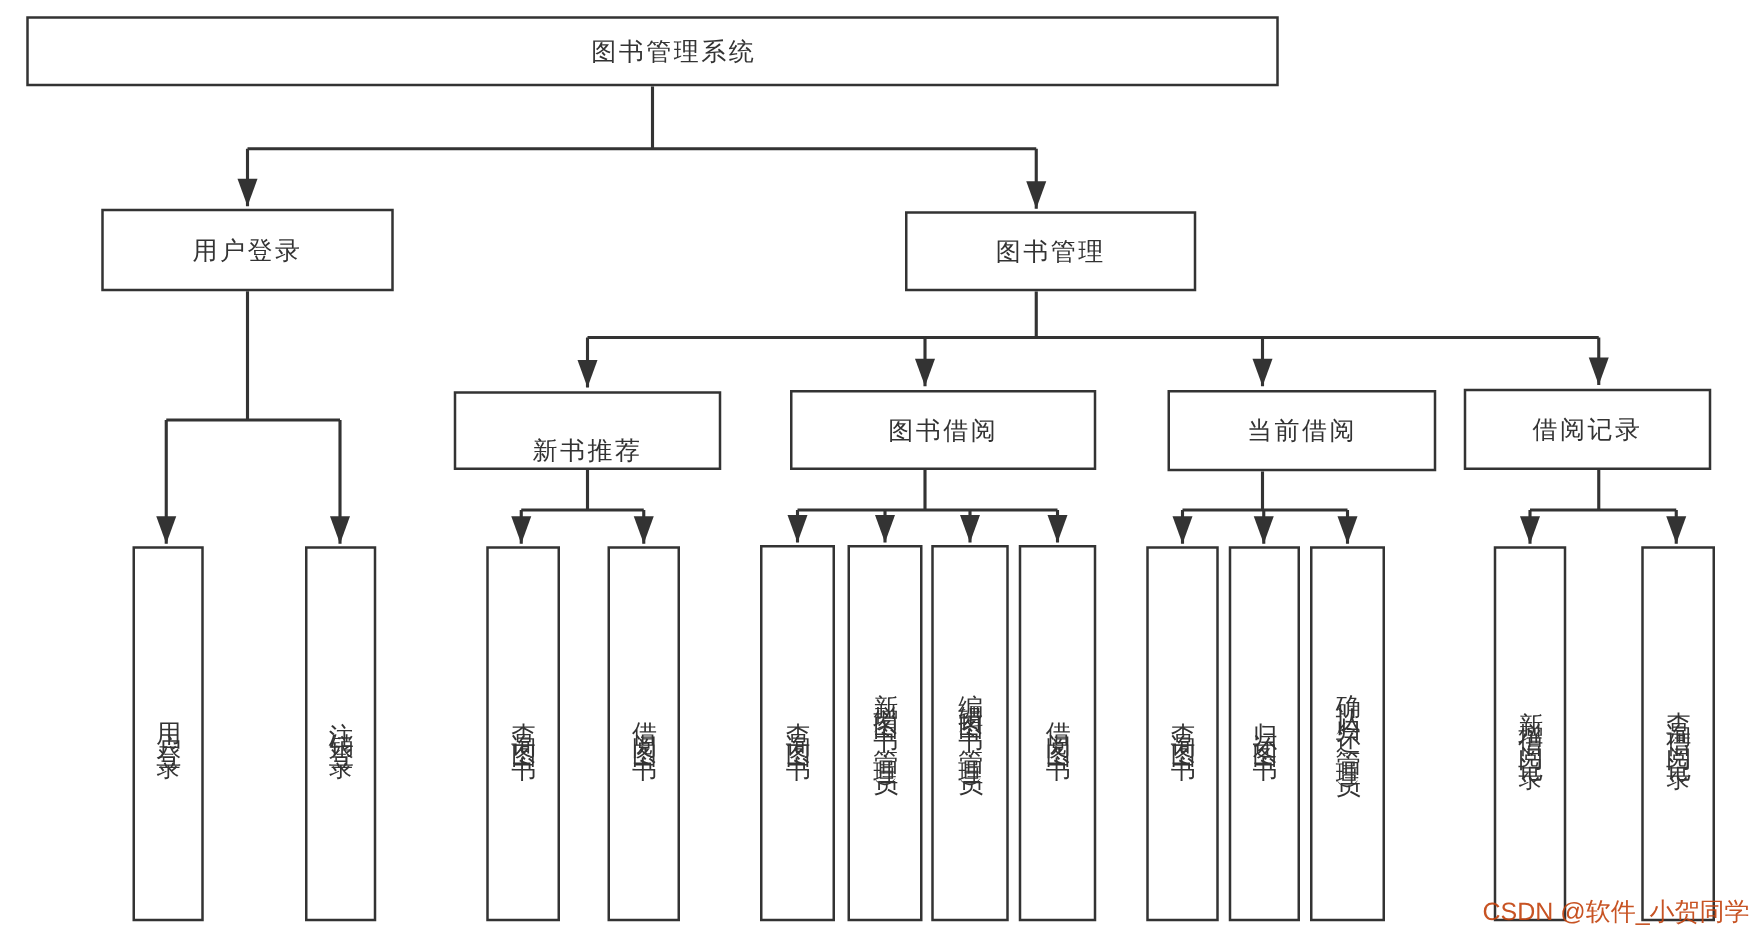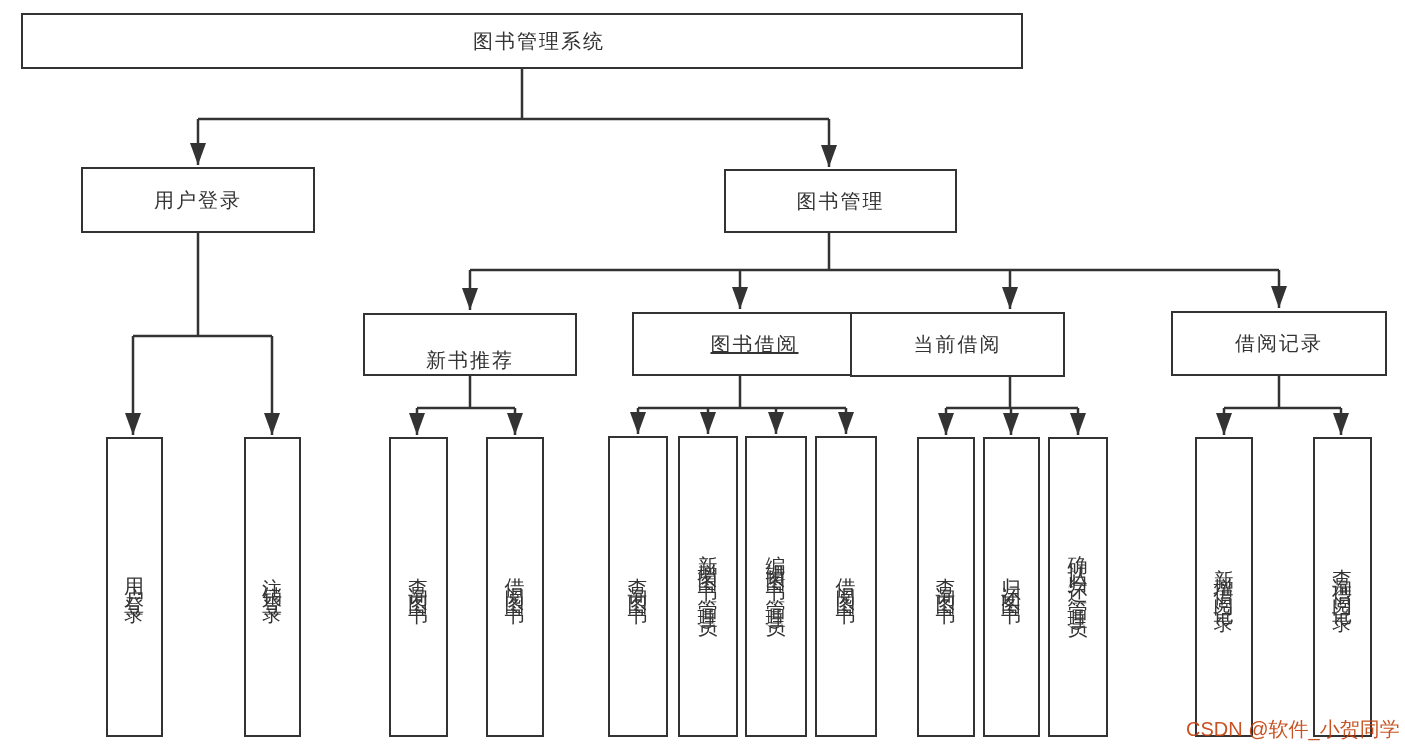--- a/index.html
+++ b/index.html
@@ -50,23 +50,23 @@
     color: #333333;
     white-space: nowrap;
   }
   
   .n-root       { left: 21px;   top: 13px;  width: 1002px; height: 56px; padding-left: 34px; }
   
   .n-userlogin  { left: 81px;   top: 167px; width: 234px;  height: 66px; }
   .n-bookmgmt   { left: 712px;  top: 169px; width: 233px;  height: 64px; margin-left: 12px; }
   
   .n-newbook    { left: 363px;  top: 313px; width: 214px;  height: 63px; align-items: flex-end; }
-  .n-bookborrow { left: 632px;  top: 312px; width: 245px;  height: 64px; text-decoration: underline; }
-  .n-curborrow  { left: 850px;  top: 312px; width: 215px;  height: 65px; }
-  .n-borrowrec  { left: 1171px; top: 311px; width: 216px;  height: 65px; }
+  .n-bookborrow { left: 632px;  top: 312px; width: 245px;  height: 64px; }
+  .n-curborrow  { left: 934px;  top: 312px; width: 215px;  height: 65px; }
+  .n-borrowrec  { left: 1171px; top: 311px; width: 198px;  height: 65px; }
   
   .n-ul1 { left: 106px;  top: 437px; width: 57px; height: 300px; }
   .n-ul2 { left: 244px;  top: 437px; width: 57px; height: 300px; }
   .n-a1  { left: 389px;  top: 437px; width: 59px; height: 300px; }
   .n-a2  { left: 486px;  top: 437px; width: 58px; height: 300px; }
   .n-b1  { left: 608px;  top: 436px; width: 60px; height: 301px; }
   .n-b2  { left: 678px;  top: 436px; width: 60px; height: 301px; }
   .n-b3  { left: 745px;  top: 436px; width: 62px; height: 301px; }
   .n-b4  { left: 815px;  top: 436px; width: 62px; height: 301px; }
   .n-c1  { left: 917px;  top: 437px; width: 58px; height: 300px; }

